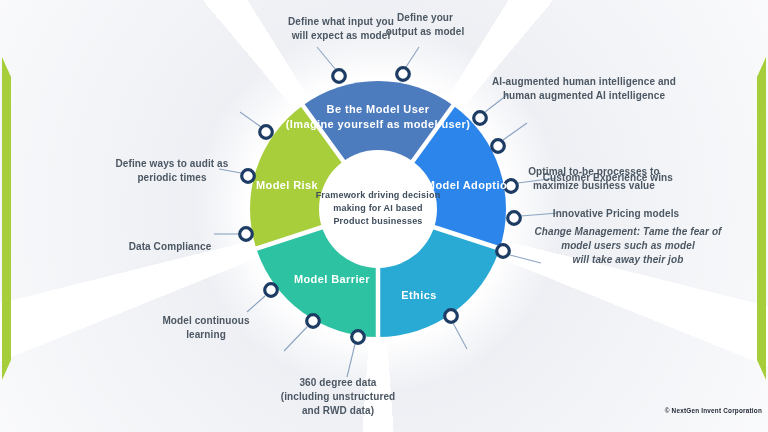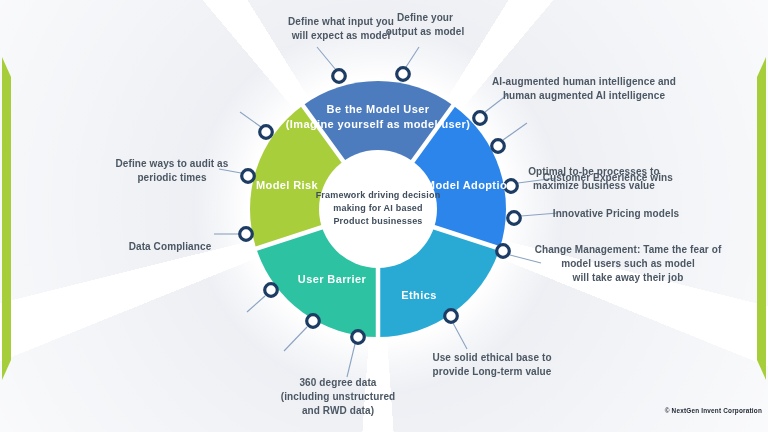--- a/index.html
+++ b/index.html
@@ -104,38 +104,38 @@
   </svg>
 
   <div class="center-label">Framework driving decision
 making for AI based
 Product businesses</div>
 
   <div class="seg-label" style="left:378px;top:117px;width:190px;font-size:11px;">Be the Model User
 (Imagine yourself as model user)</div>
   <div class="seg-label" style="left:470px;top:185px;width:100px;">Model Adoption</div>
   <div class="seg-label" style="left:419px;top:283px;width:80px;margin-top:12px;">Ethics</div>
-  <div class="seg-label" style="left:332px;top:279px;width:100px;">User Barrier</div>
+  <div class="seg-label" style="left:332px;top:279px;width:100px;">Model Barrier</div>
   <div class="seg-label" style="left:287px;top:185px;width:90px;">Model Risk</div>
 
   <div class="callout" style="left:341px;top:29px;width:160px;">Define what input you
 will expect as model</div>
   <div class="callout" style="left:425px;top:25px;width:120px;">Define your
 output as model</div>
   <div class="callout" style="left:584px;top:89px;width:215px;">AI-augmented human intelligence and
 human augmented AI intelligence</div>
   <div class="callout" style="left:594px;top:151px;width:185px;margin-top:28px;">Optimal to-be processes to
 maximize business value</div>
   <div class="callout" style="left:593px;top:178px;width:160px;text-align:right;">Customer Experience wins</div>
   <div class="callout" style="left:616px;top:214px;width:160px;">Innovative Pricing models</div>
-  <div class="callout" style="left:628px;top:264px;width:220px;">Change Management: Tame the fear of
+  <div class="callout" style="left:628px;top:246px;width:220px;font-style:italic;">Change Management: Tame the fear of
 model users such as model
 will take away their job</div>
-  <div class="callout" style="left:492px;top:365px;width:175px;">Use solid ethical base to
-provide Long-term value</div>
+  <div class="callout" style="left:206px;top:328px;width:130px;">Model continuous
+learning</div>
   <div class="callout" style="left:338px;top:397px;width:170px;">360 degree data
 (including unstructured
 and RWD data)</div>
   <div class="callout" style="left:172px;top:171px;width:160px;">Define ways to audit as
 periodic times</div>
   <div class="callout" style="left:170px;top:247px;width:140px;">Data Compliance</div>
 
   <div class="copyright">© NextGen Invent Corporation</div>
 </div>
 

